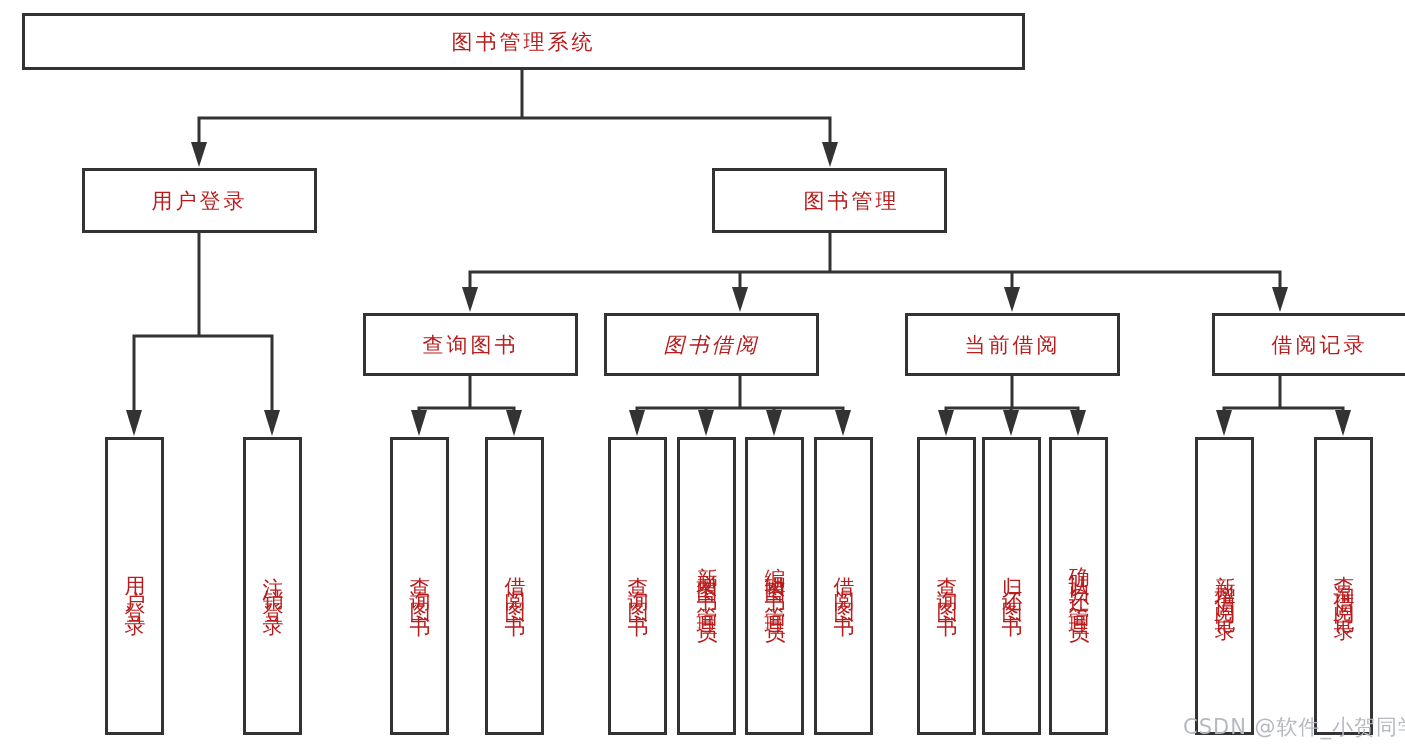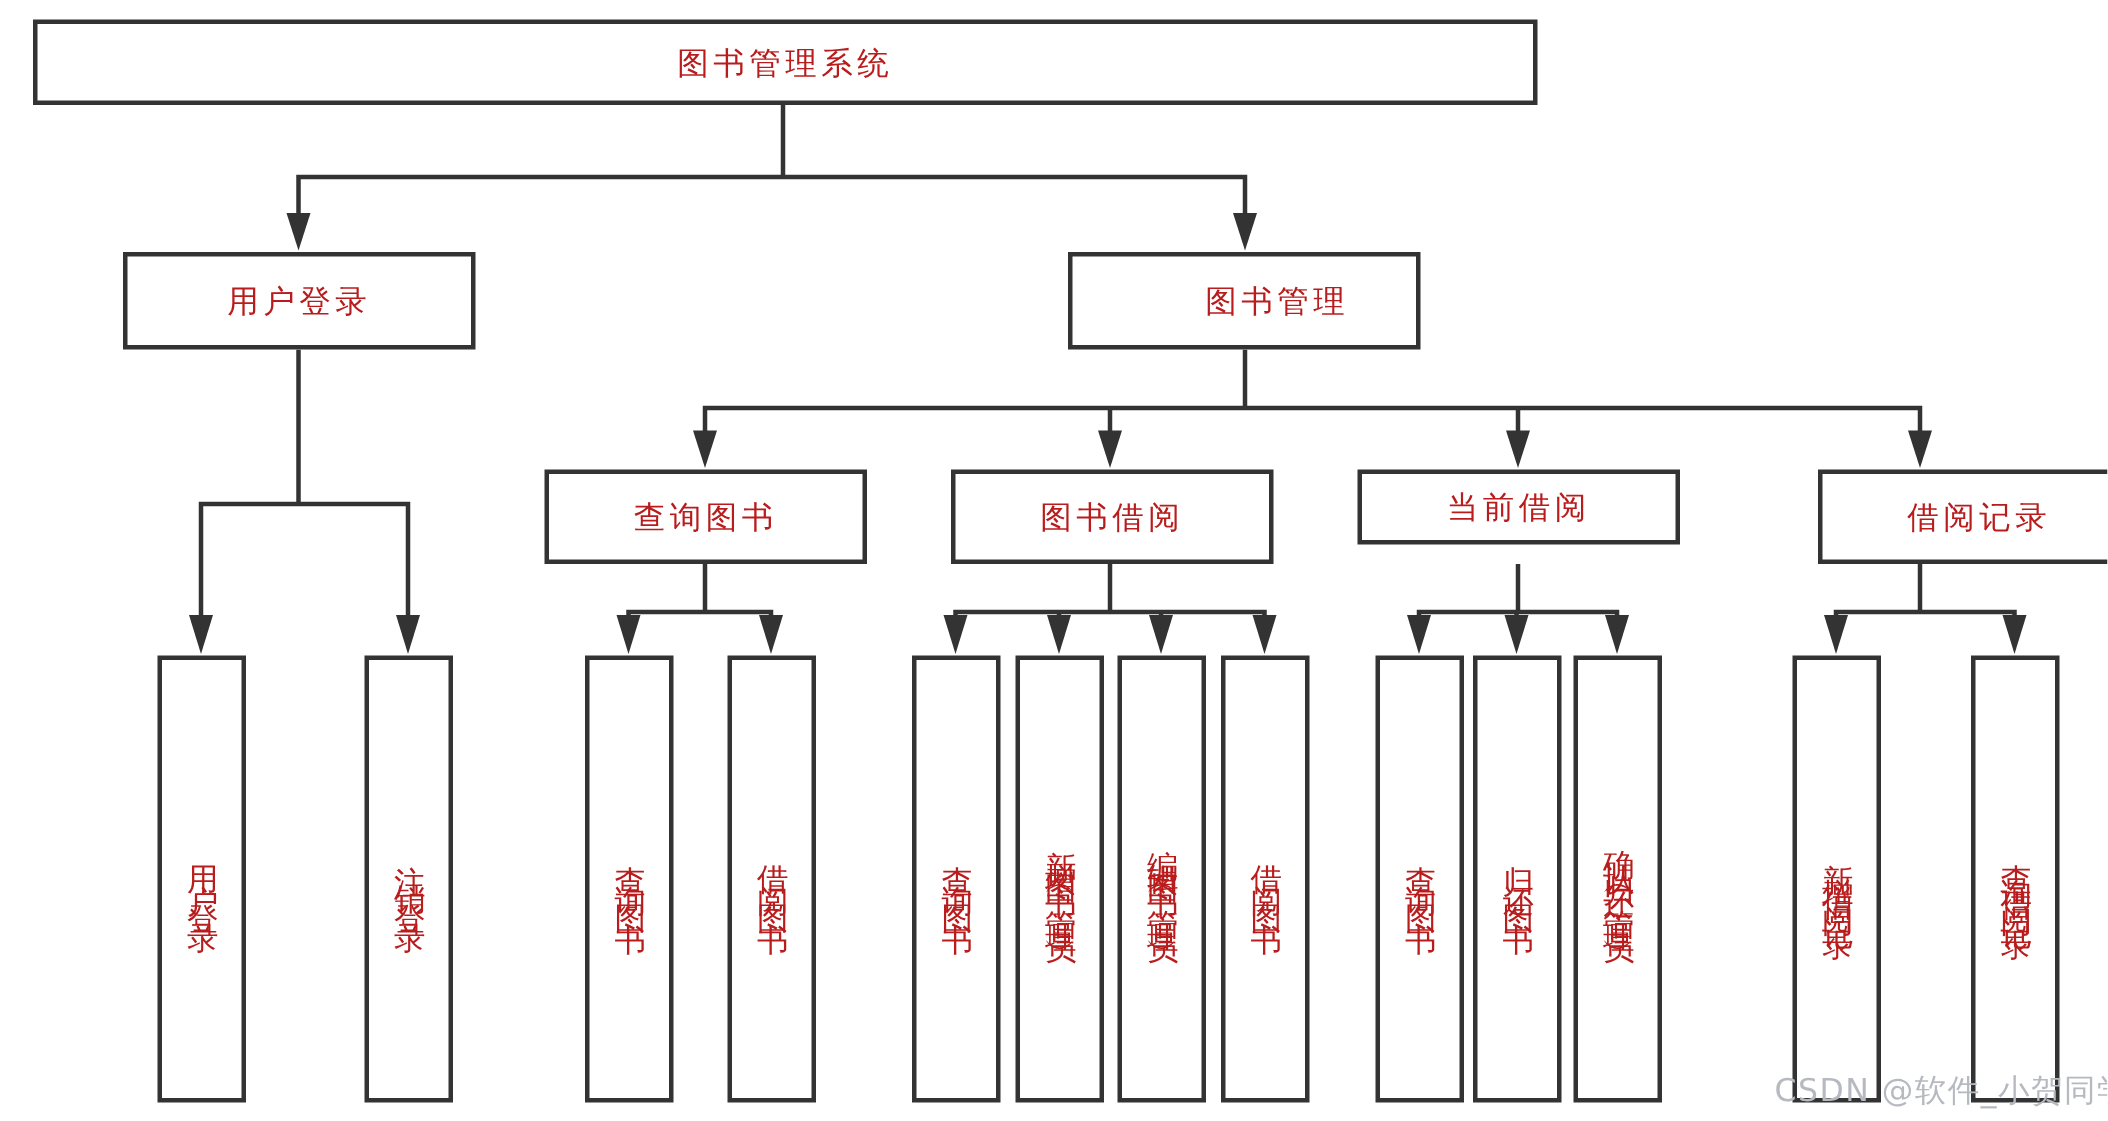--- a/index.html
+++ b/index.html
@@ -124,22 +124,22 @@
       <polygon points="1343,436 1335,410 1351,410"></polygon>
     </g>
   </svg>
 
   <div class="node node-h" style="left:22px; top:13px; width:1003px; height:57px;">图书管理系统</div>
 
   <div class="node node-h" style="left:82px; top:168px; width:235px; height:65px;">用户登录</div>
   <div class="node node-h" style="left:712px; top:168px; width:235px; height:65px;padding-left:44px;">图书管理</div>
 
   <div class="node node-h" style="left:363px; top:313px; width:215px; height:63px;">查询图书</div>
-  <div class="node node-h" style="left:634px; top:313px; width:215px; height:63px;">图书借阅</div>
-  <div class="node node-h" style="left:905px; top:313px; width:215px; height:50px;">当前借阅</div>
+  <div class="node node-h" style="left:604px; top:313px; width:215px; height:63px;font-style:italic;">图书借阅</div>
+  <div class="node node-h" style="left:905px; top:313px; width:215px; height:63px;">当前借阅</div>
   <div class="node node-h" style="left:1212px; top:313px; width:215px; height:63px;">借阅记录</div>
 
   <div class="node node-v" style="left:105px;">
     <span class="vtext">用户登录</span>
   </div>
   <div class="node node-v" style="left:243px;">
     <span class="vtext">注销登录</span>
   </div>
 
   <div class="node node-v" style="left:390px;">

